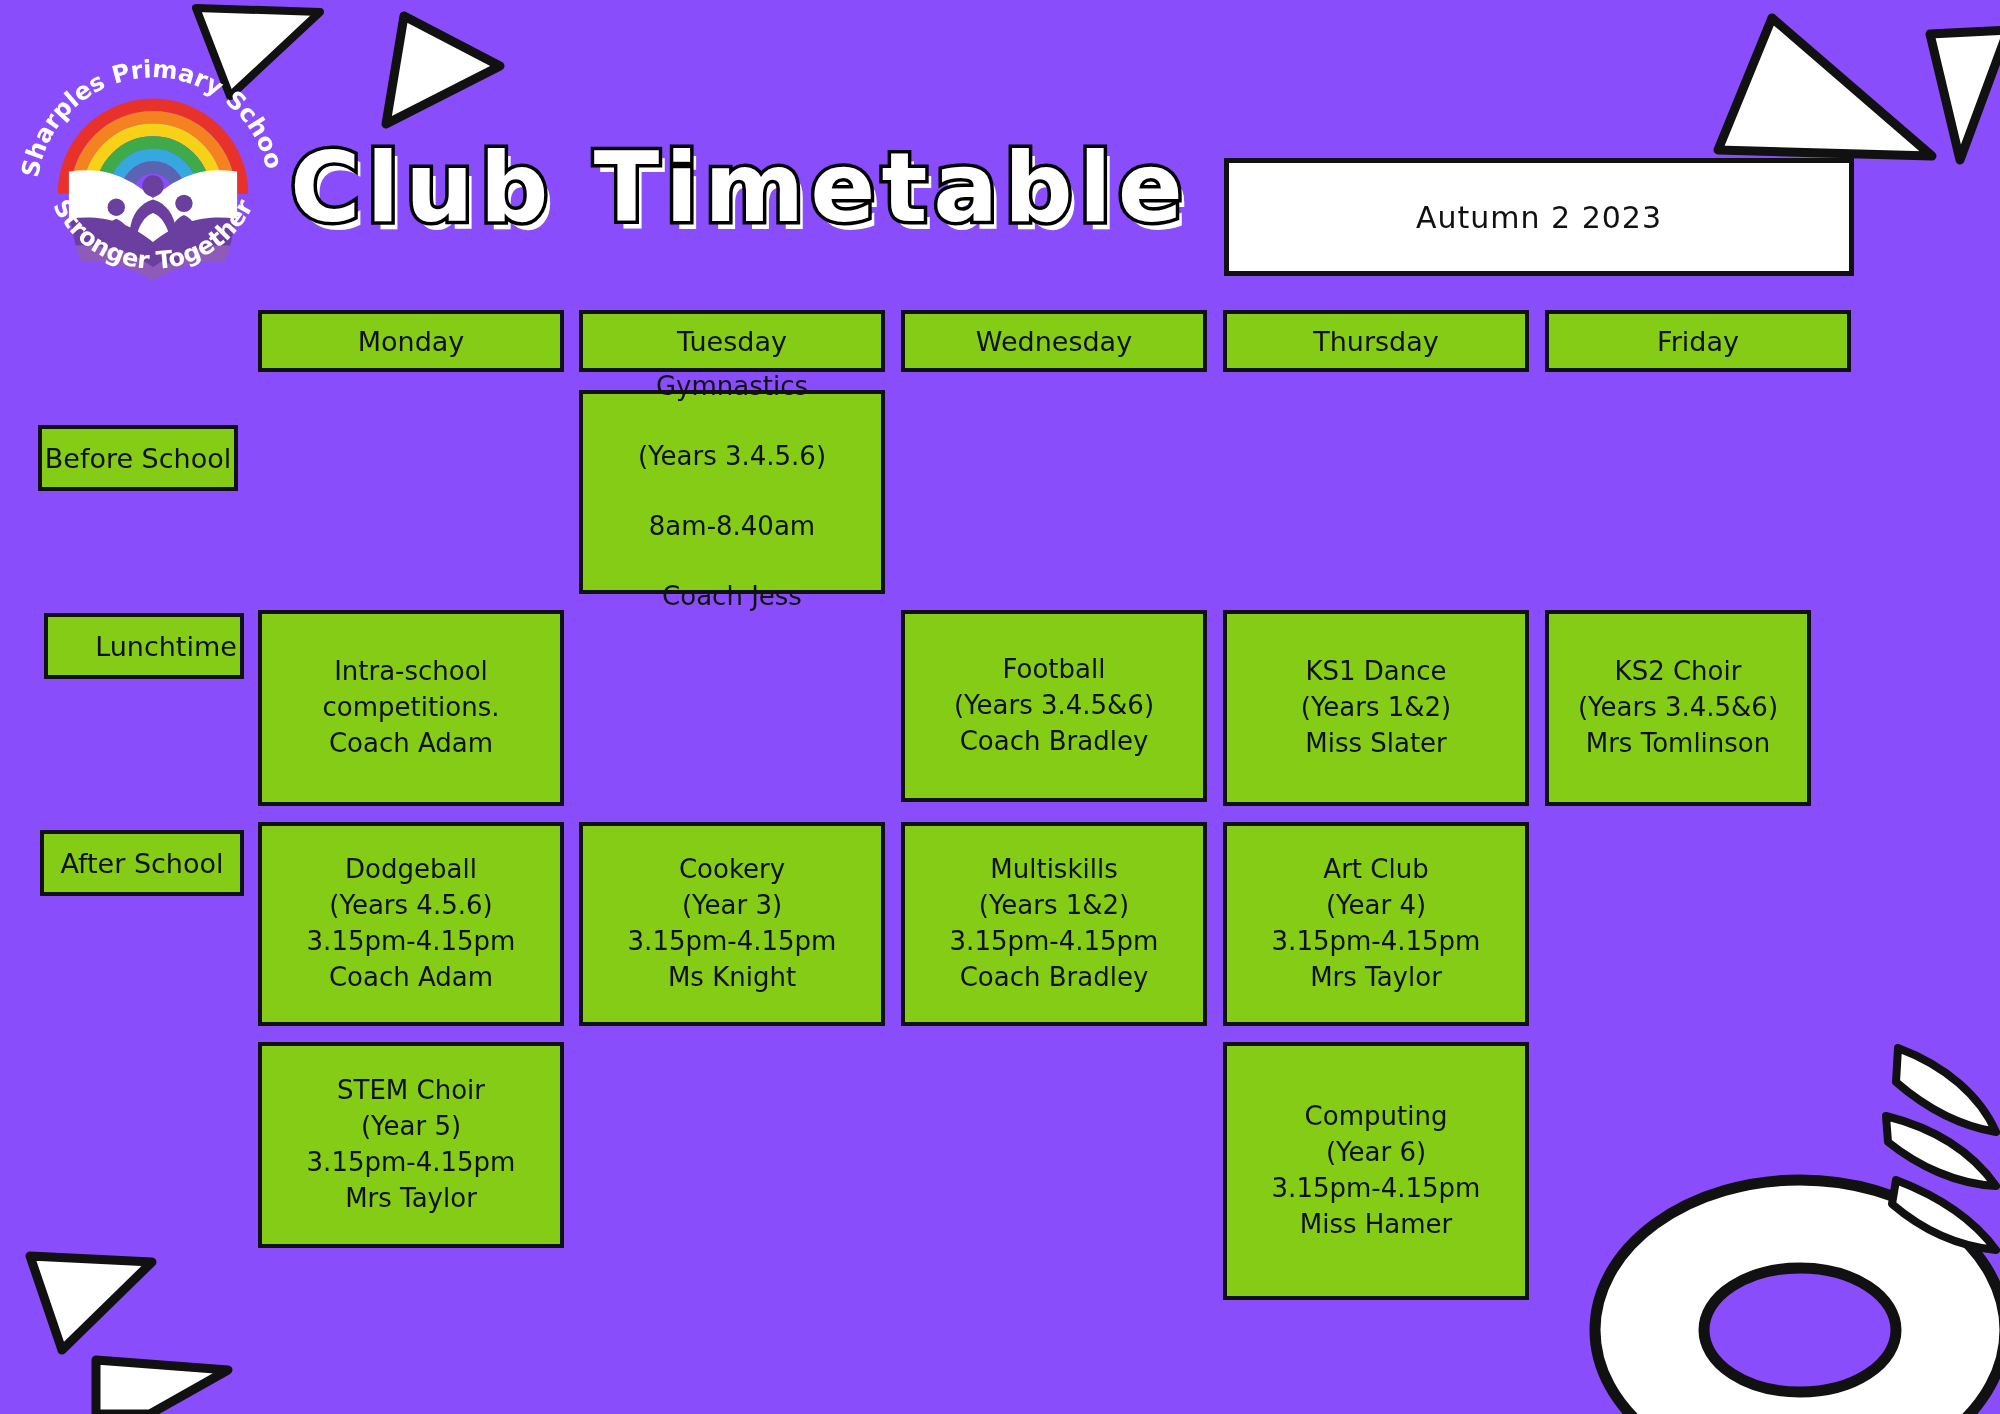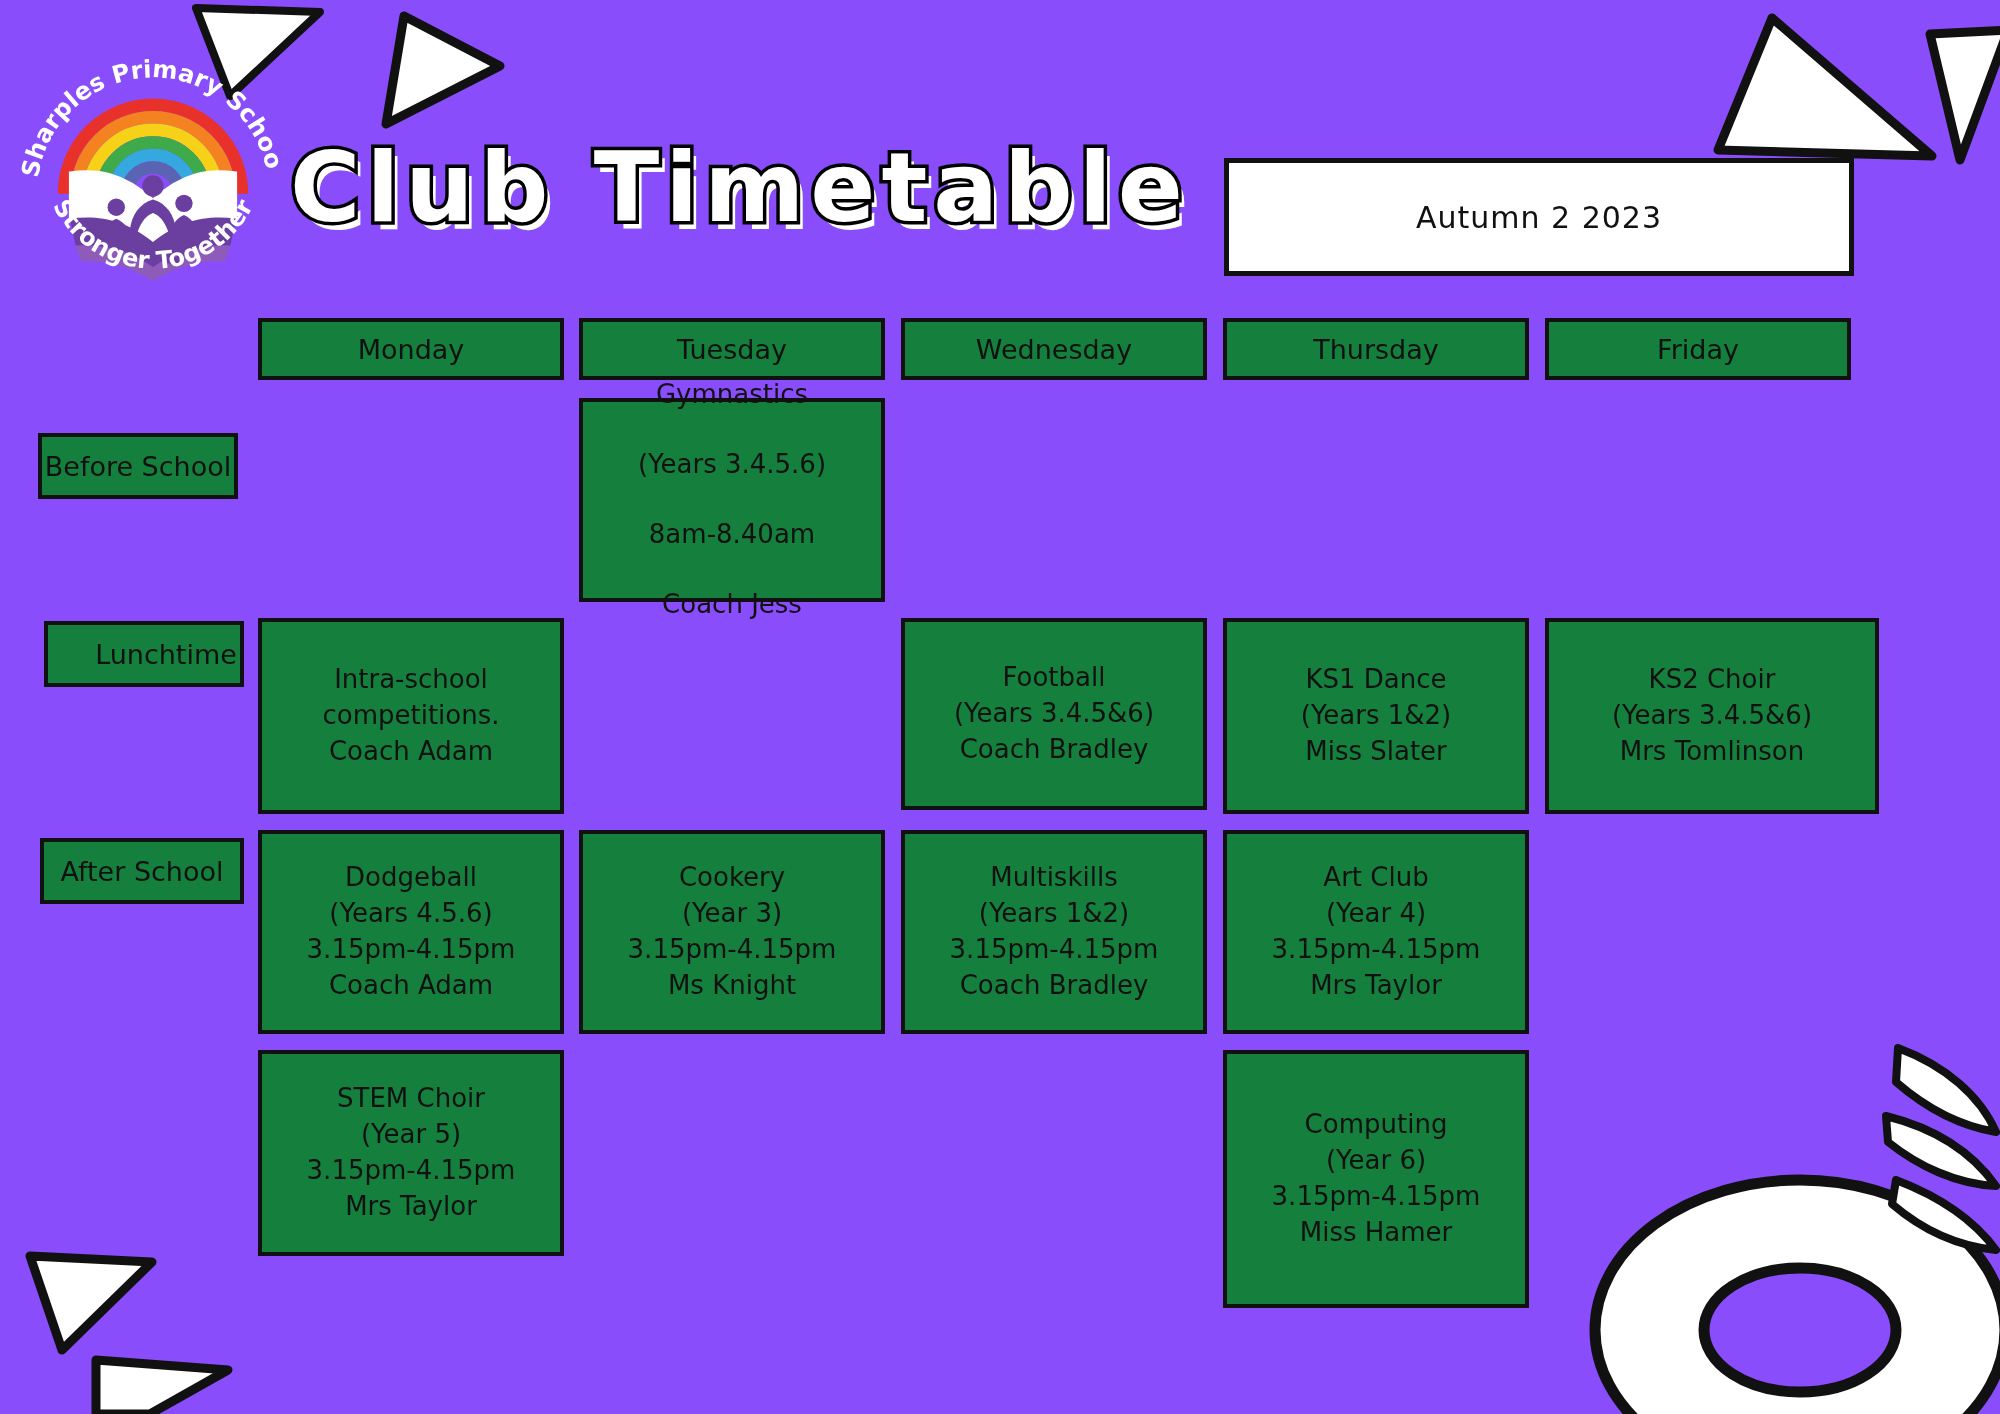--- a/index.html
+++ b/index.html
@@ -70,31 +70,30 @@
   #term-text {
     font-family: "DejaVu Sans", sans-serif;
     font-size: 30px;
     color: #111111;
     letter-spacing: 1px;
   }
 
   
   .card {
     position: absolute;
-    background: #15803d;
+    background: #84cc16;
     border: 4px solid #111111;
     box-sizing: border-box;
     display: flex;
     flex-direction: column;
     align-items: center;
     justify-content: center;
     text-align: center;
     color: #111111;
     font-family: "DejaVu Sans", sans-serif;
-    margin-top: 8px;
   }
   .day-head {
     height: 62px;
     font-size: 27px;
   }
   .row-label {
     height: 66px;
     font-size: 27px;
   }
   .club-line { line-height: 1.38; font-size: 26px; white-space: nowrap; }
@@ -214,21 +213,21 @@
     <div class="club-line">(Years 3.4.5&amp;6)</div>
     <div class="club-line">Coach Bradley</div>
   </div>
 
   <div class="card" style="left:1223px; top:610px; width:306px; height:196px;">
     <div class="club-line title-line">KS1 Dance</div>
     <div class="club-line">(Years 1&amp;2)</div>
     <div class="club-line">Miss Slater</div>
   </div>
 
-  <div class="card" style="left:1545px; top:610px; width:334px; height:196px;">
+  <div class="card" style="left:1545px; top:610px; width:266px; height:196px;">
     <div class="club-line title-line">KS2 Choir</div>
     <div class="club-line">(Years 3.4.5&amp;6)</div>
     <div class="club-line">Mrs Tomlinson</div>
   </div>
 
   <div class="card" style="left:258px; top:822px; width:306px; height:204px;">
     <div class="club-line title-line">Dodgeball</div>
     <div class="club-line">(Years 4.5.6)</div>
     <div class="club-line">3.15pm-4.15pm</div>
     <div class="club-line">Coach Adam</div>

